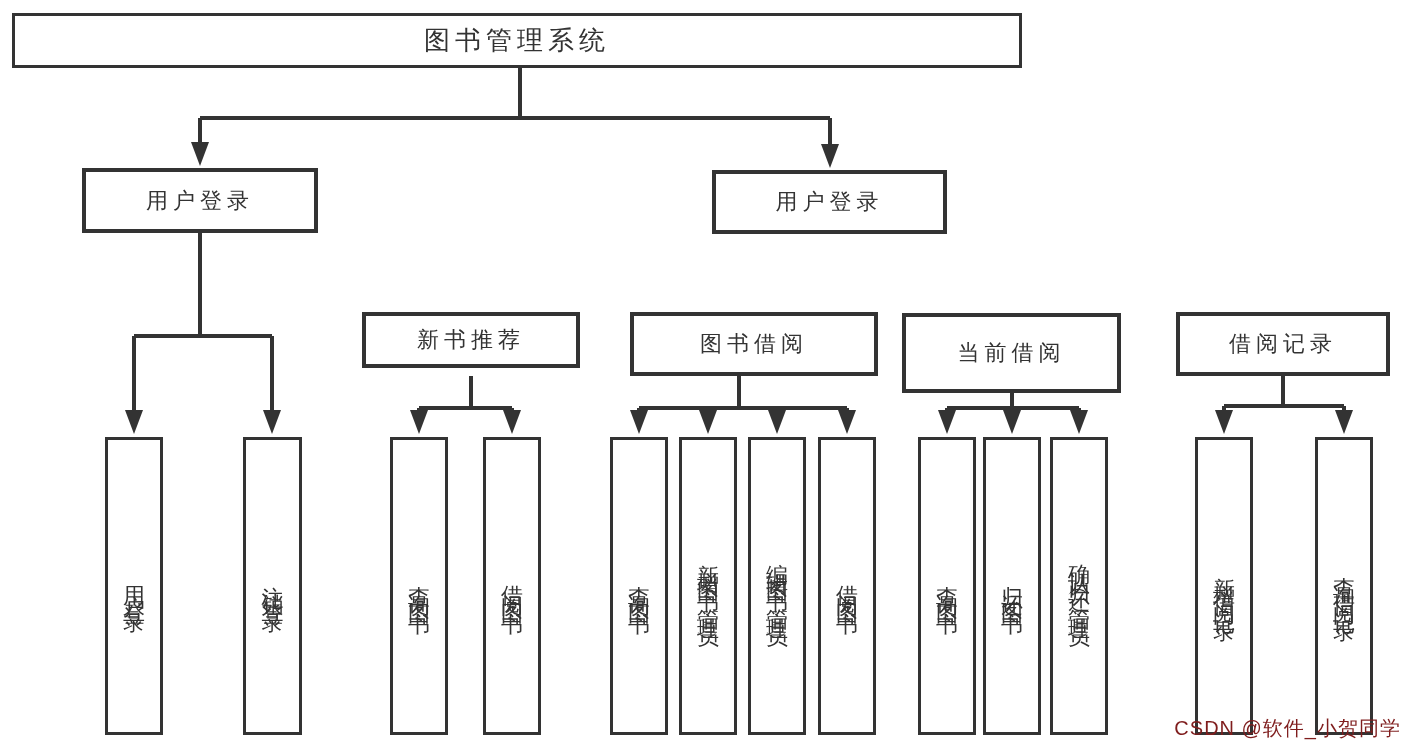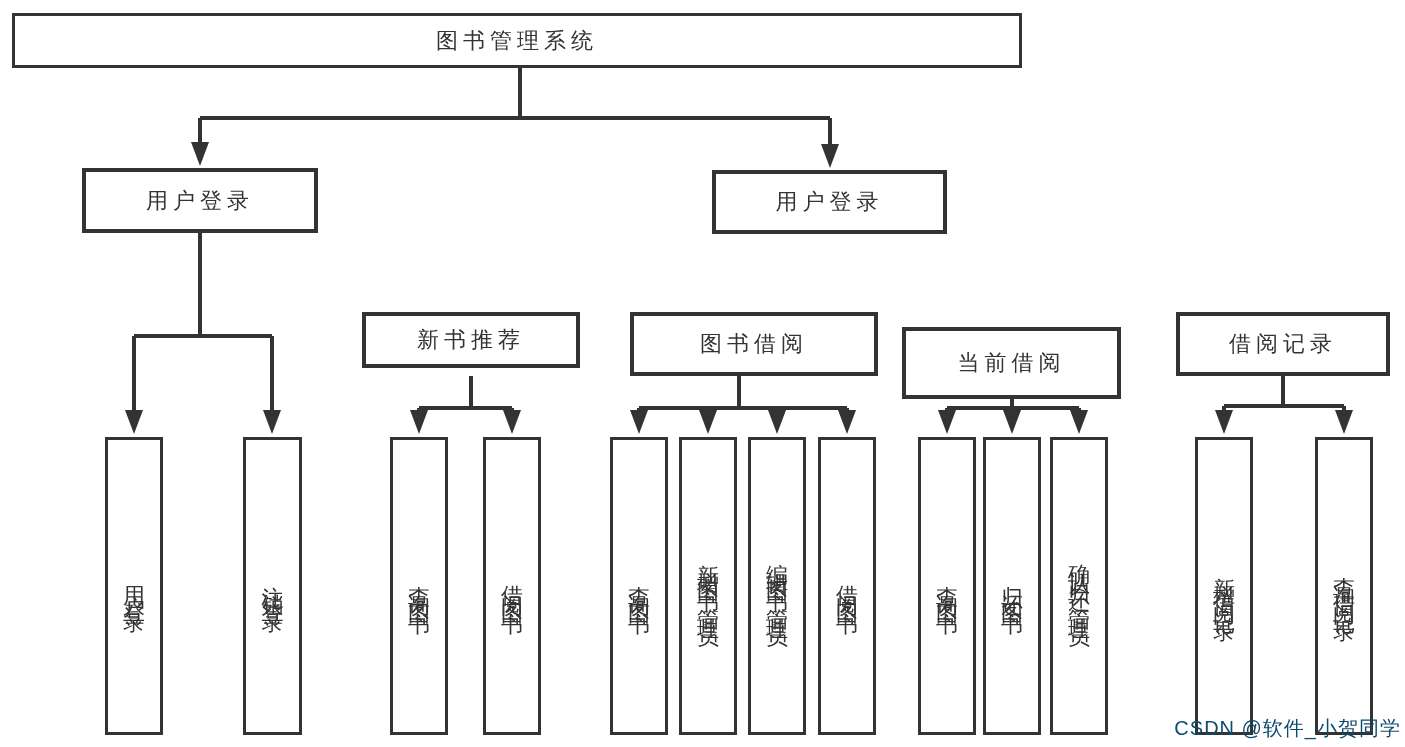--- a/index.html
+++ b/index.html
@@ -17,34 +17,34 @@
   .box{
     position:absolute;
     box-sizing:border-box;
     background:#ffffff;
     border:3px solid #333333;
     color:#333333;
     display:flex;align-items:center;justify-content:center;
     text-align:center;
     z-index:2;
   }
-  .box.root{border-width:3px;font-size:22px;letter-spacing:5px;}
+  .box.root{border-width:3px;font-size:26px;letter-spacing:5px;}
   .box.lvl{border-width:4px;font-size:22px;letter-spacing:5px;}
   .box.leaf{
     border-width:3px;
     writing-mode:vertical-rl;
     font-size:22px;
     letter-spacing:9px;
     line-height:1;
   }
   .watermark{
     position:absolute;
     right:4px;bottom:5px;
     font-size:20px;
-    color:#0c4a6e;
+    color:#7f1d1d;
     letter-spacing:1px;
     z-index:5;
     white-space:nowrap;
   }
 </style>
 </head>
 <body>
 
 <div class="canvas">
 
@@ -92,21 +92,21 @@
   <div class="box lvl" style="left:712px;top:170px;width:235px;height:64px">
     <span>用户登录</span>
   </div>
 
   <div class="box lvl" style="left:362px;top:312px;width:218px;height:56px">
     <span>新书推荐</span>
   </div>
   <div class="box lvl" style="left:630px;top:312px;width:248px;height:64px">
     <span>图书借阅</span>
   </div>
-  <div class="box lvl" style="left:902px;top:327px;width:219px;height:72px">
+  <div class="box lvl" style="left:902px;top:313px;width:219px;height:80px">
     <span>当前借阅</span>
   </div>
   <div class="box lvl" style="left:1176px;top:312px;width:214px;height:64px">
     <span>借阅记录</span>
   </div>
 
   <div class="box leaf" style="left:105px;top:437px;width:58px;height:298px">
     <span>用户登录</span>
   </div>
   <div class="box leaf" style="left:243px;top:437px;width:59px;height:298px">

